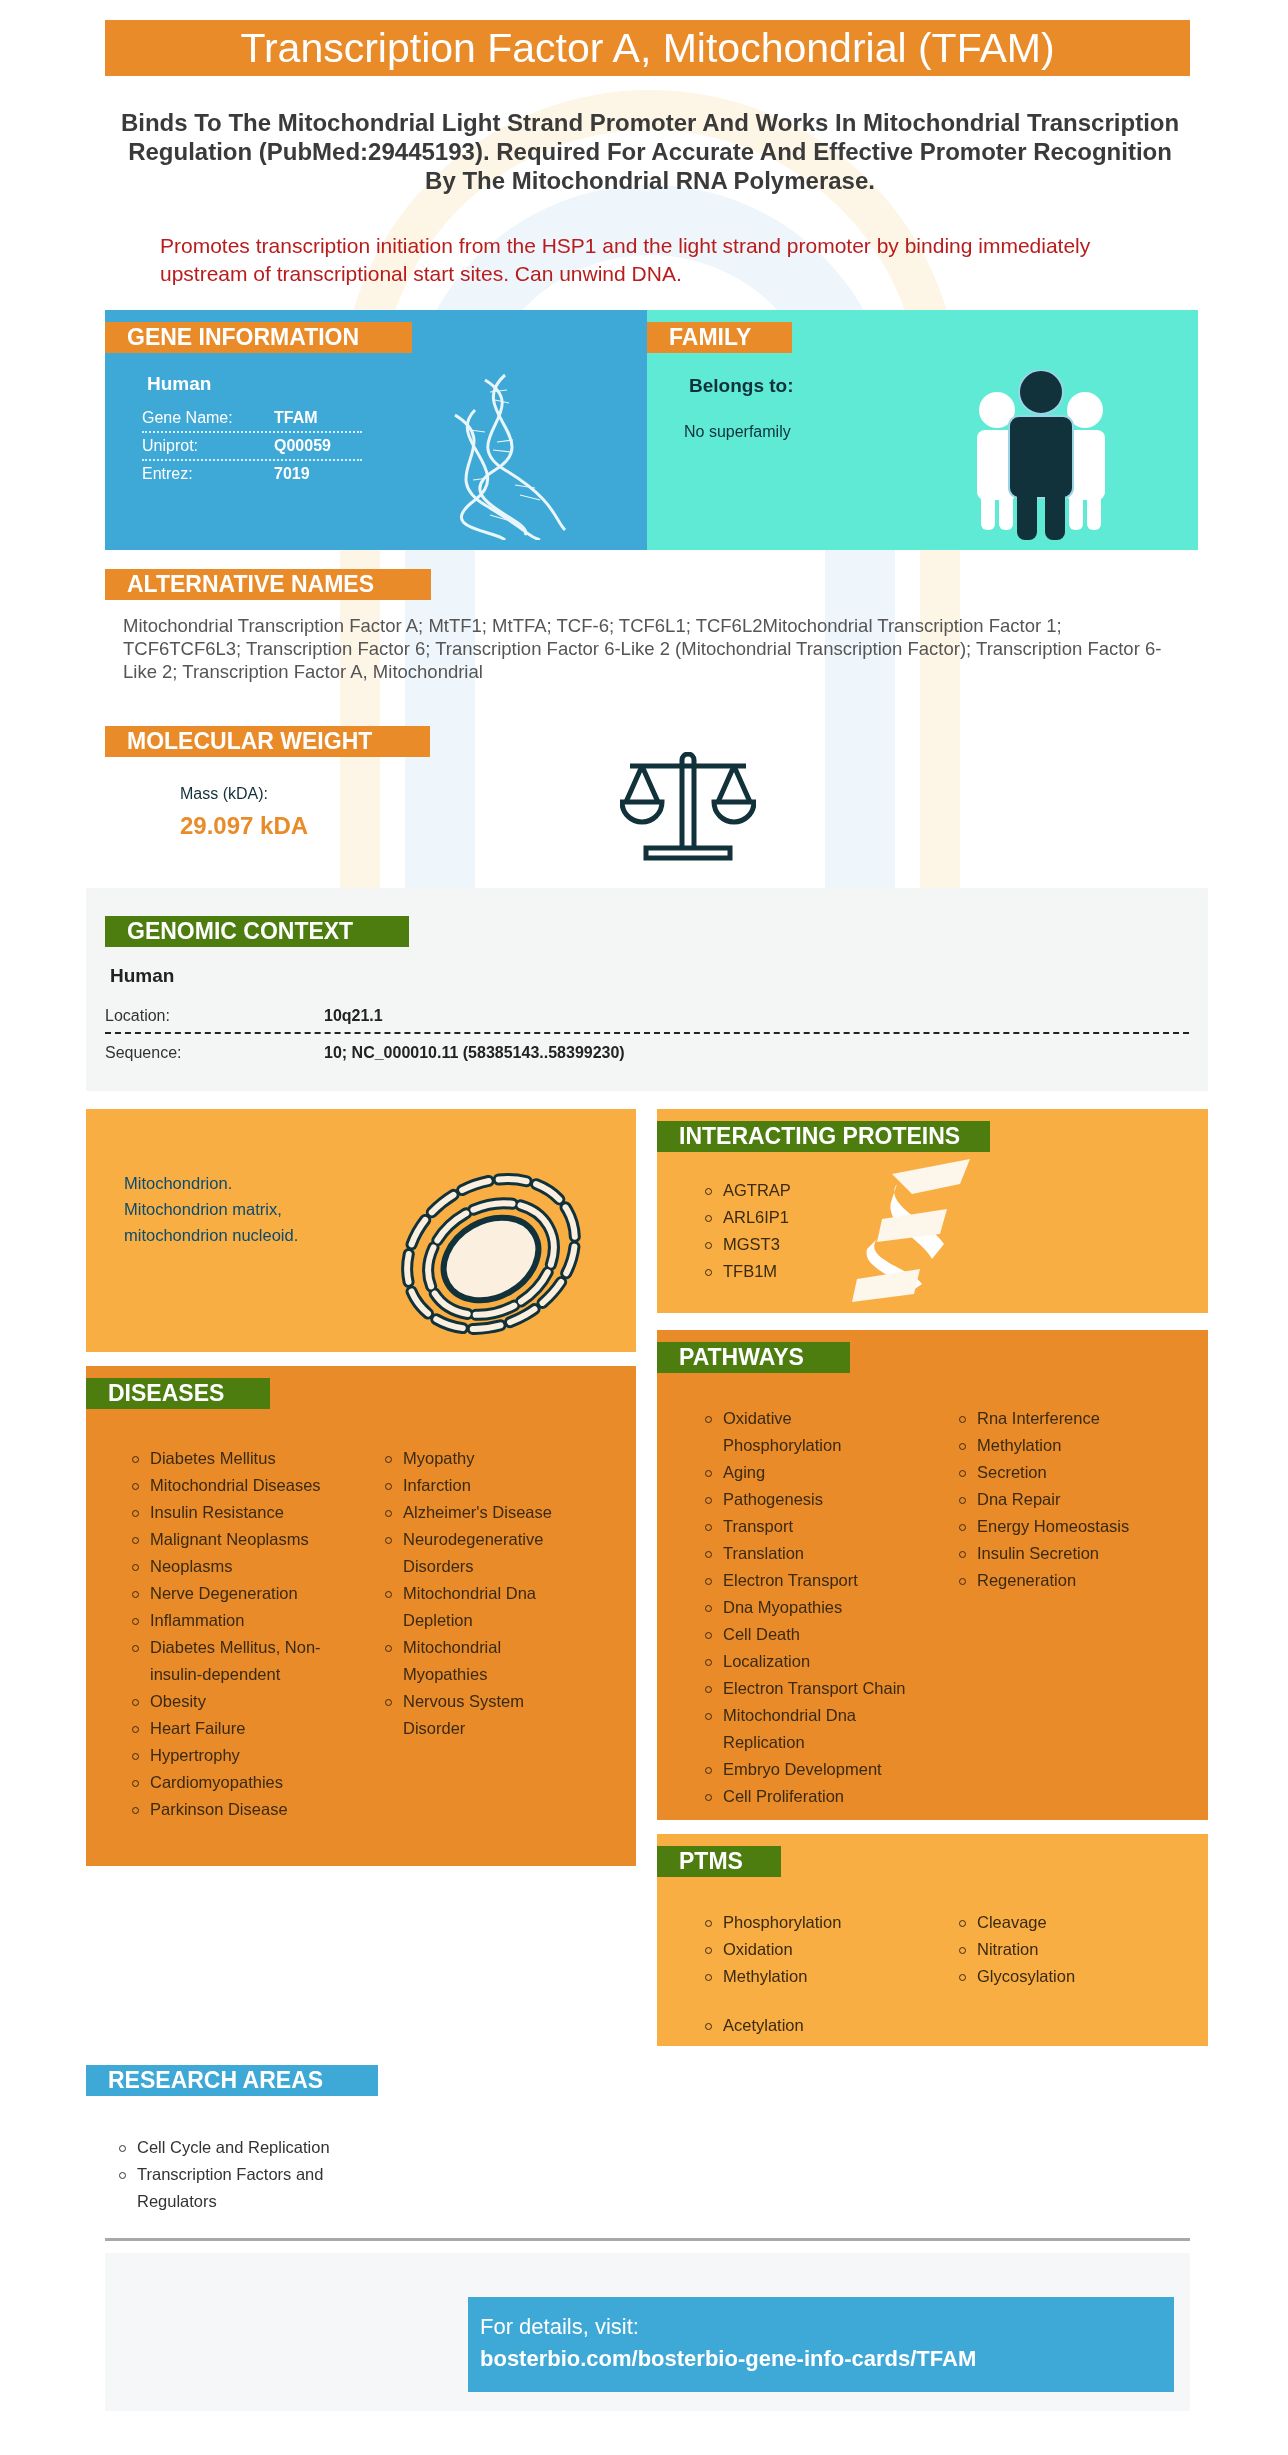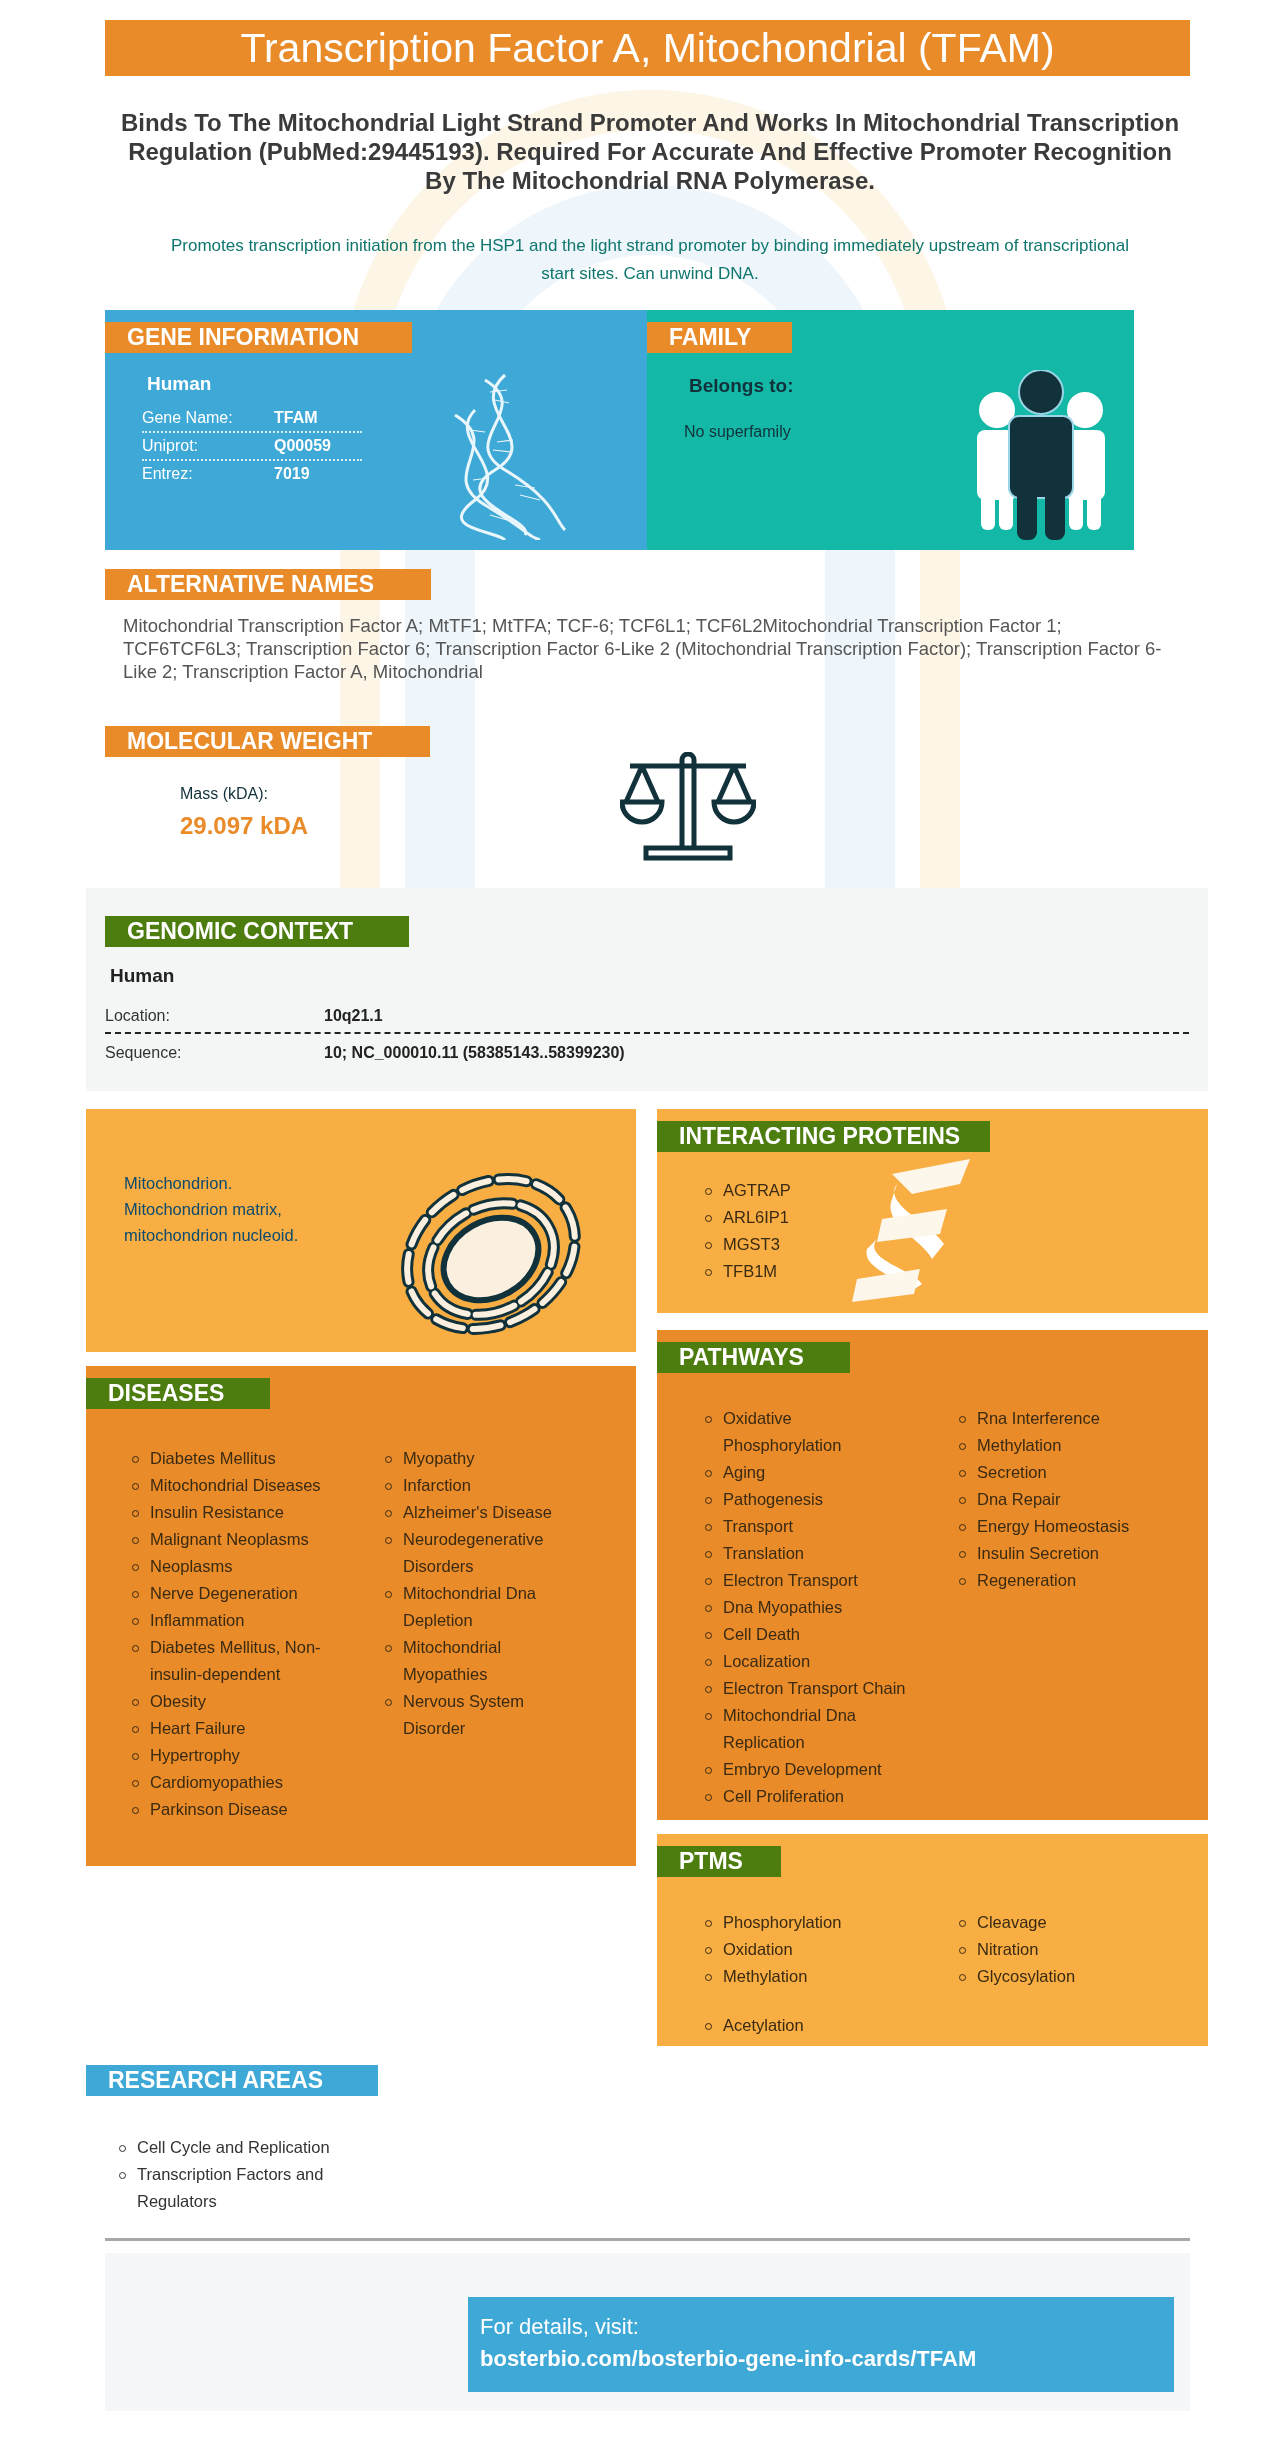--- a/index.html
+++ b/index.html
@@ -3,24 +3,24 @@
 <meta charset="utf-8">
 <style>
   * { box-sizing: border-box; margin: 0; padding: 0; }
   html, body { width: 1288px; background: #ffffff; }
   body { font-family: "Liberation Sans", sans-serif; color: #333; position: relative; height: 2455px; overflow: hidden; }
 
   .watermark { position: absolute; left: 320px; top: 70px; width: 660px; height: 900px; pointer-events: none; }
 
   .title-bar { position: absolute; left: 105px; top: 20px; width: 1085px; height: 56px; background: #e98b29; color: #fff; font-weight: normal; font-size: 41px; text-align: center; line-height: 56px; }
   .subtitle { position: absolute; left: 120px; top: 108px; width: 1060px; text-align: center; font-weight: bold; font-size: 24px; line-height: 29px; color: #3a3a3a; }
-  .desc { position: absolute; left: 160px; top: 232px; width: 980px; text-align: center; font-size: 17px; line-height: 28px; color: #0f766e; }
+  .desc { position: absolute; left: 160px; top: 232px; width: 980px; font-size: 21px; line-height: 28px; color: #b91c1c; }
 
   .gene-box { position: absolute; left: 105px; top: 310px; width: 542px; height: 240px; background: #3ea8d6; }
-  .family-box { position: absolute; left: 647px; top: 310px; width: 487px; height: 240px; background: #14b8a6; }
+  .family-box { position: absolute; left: 647px; top: 310px; width: 551px; height: 240px; background: #5eead4; }
   .tag { position: absolute; height: 31px; line-height: 31px; color: #fff; font-weight: bold; font-size: 23px; padding-left: 22px; }
   .tag.orange { background: #e98b29; }
   .tag.dark { background: #4d7c0f; }
   .tag.blue { background: #3ea8d6; }
 
   .gene-species { position: absolute; left: 42px; top: 63px; color: #fff; font-weight: bold; font-size: 19px; }
   .gene-table { position: absolute; left: 37px; top: 95px; width: 220px; color: #fff; font-size: 16px; }
   .gene-row { display: flex; height: 28px; line-height: 26px; border-bottom: 2px dotted rgba(255,255,255,0.8); }
   .gene-row:last-child { border-bottom: none; }
   .gene-row .k { width: 132px; }

